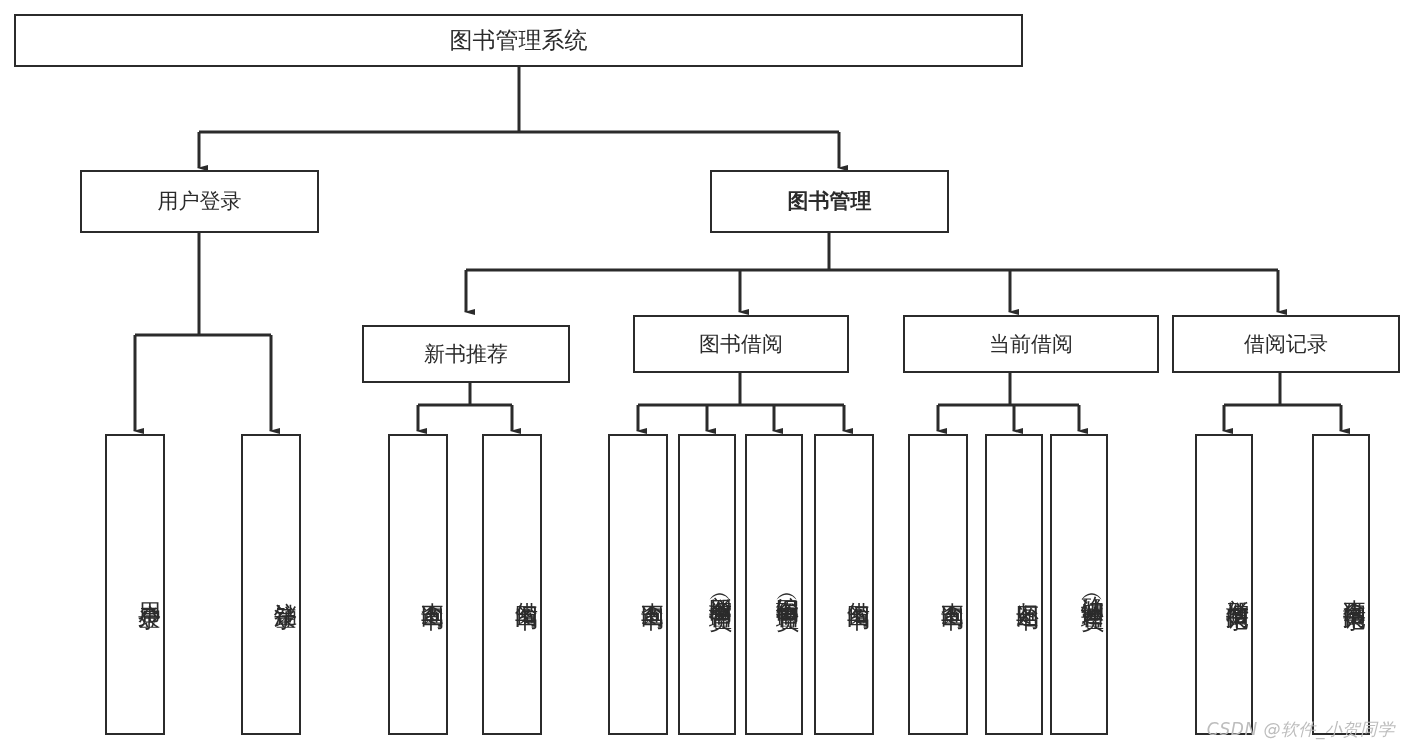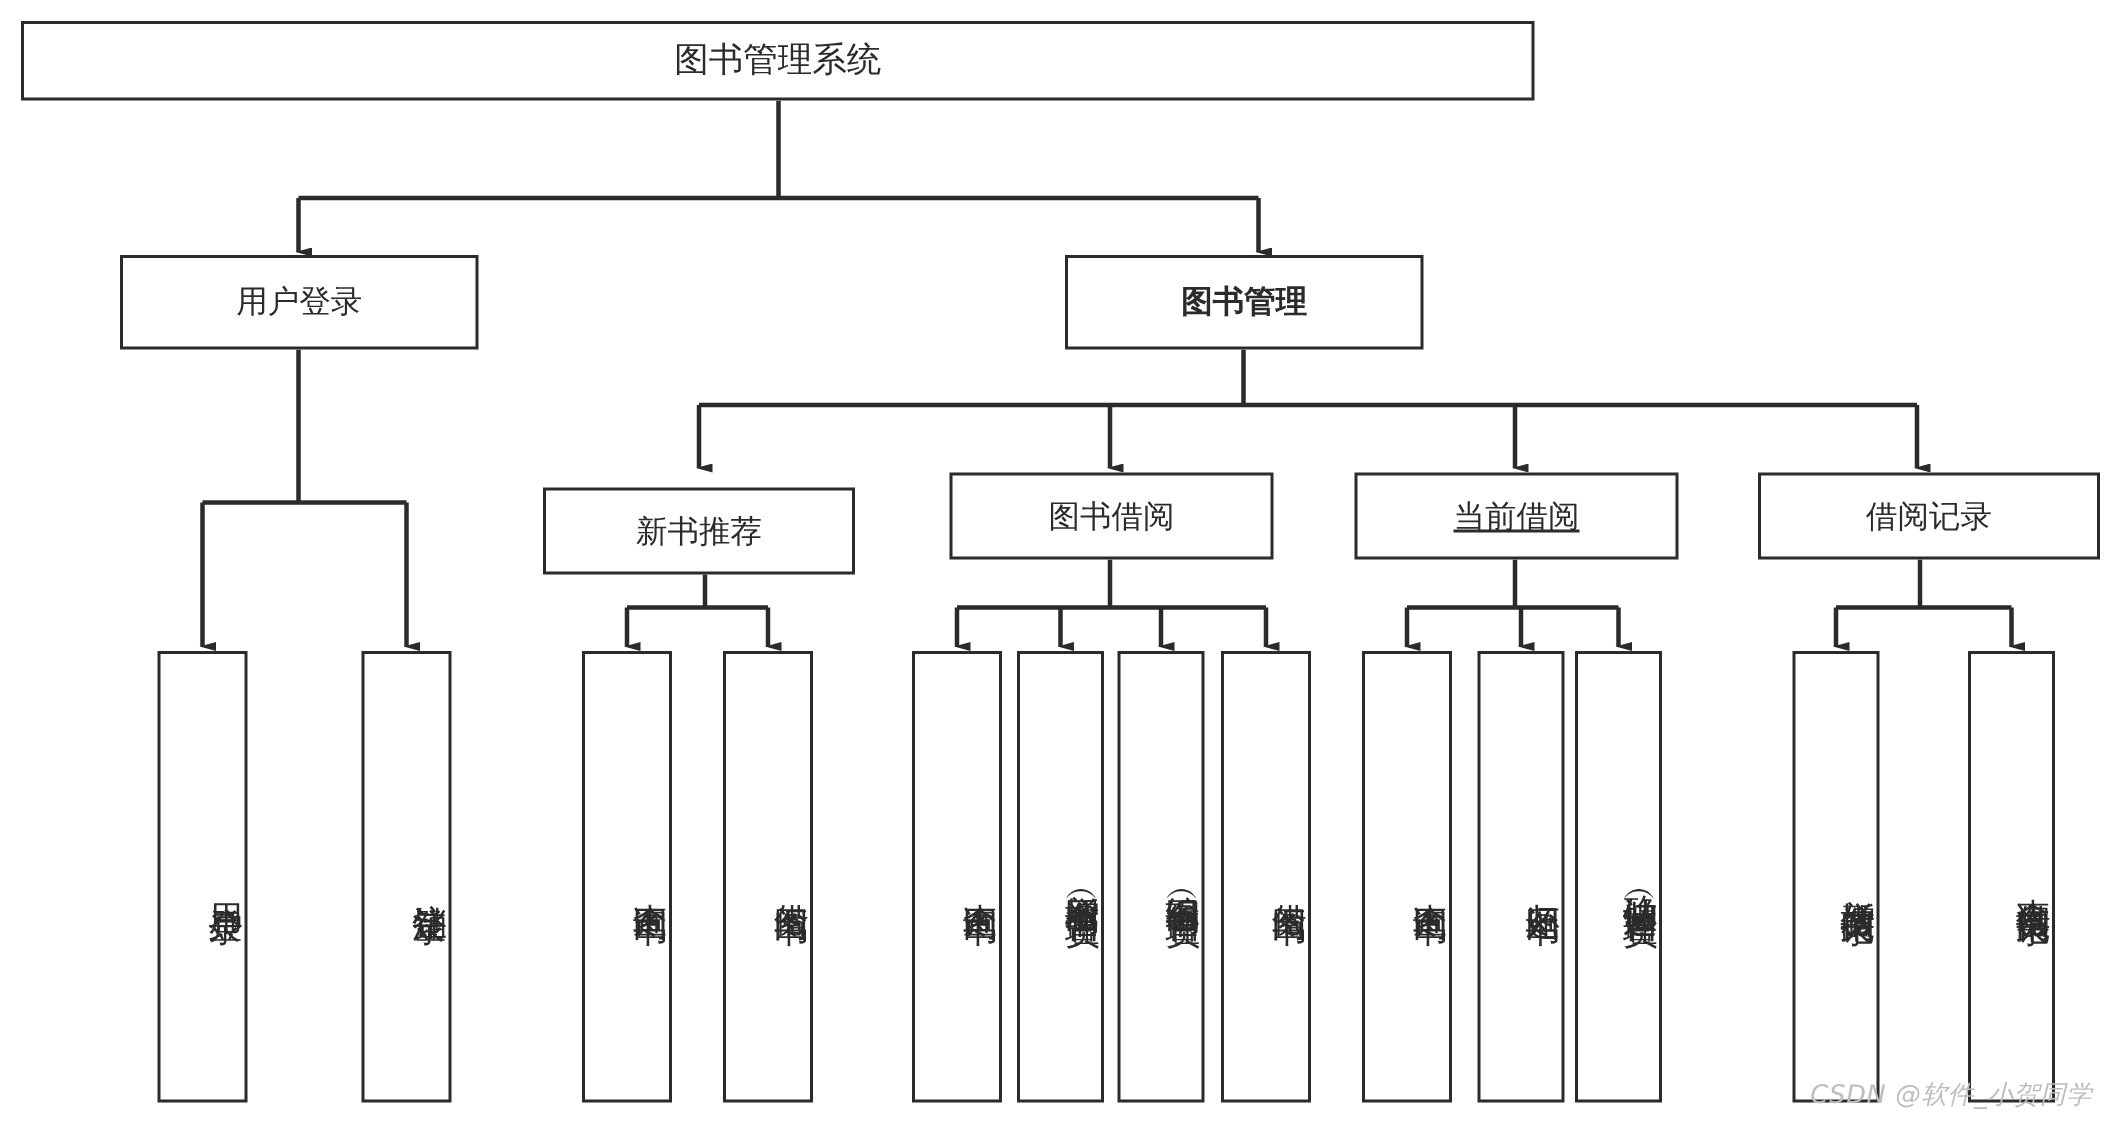--- a/index.html
+++ b/index.html
@@ -139,21 +139,21 @@
   <div class="node level-1" style="left:710px; top:170px; width:239px; height:63px;font-weight:bold;">
     <span class="node-label">图书管理</span>
   </div>
 
   <div class="node level-2" style="left:362px; top:315px; width:208px; height:58px;margin-top:10px;">
     <span class="node-label">新书推荐</span>
   </div>
   <div class="node level-2" style="left:633px; top:315px; width:216px; height:58px;">
     <span class="node-label">图书借阅</span>
   </div>
-  <div class="node level-2" style="left:903px; top:315px; width:216px; height:58px;text-decoration:underline;">
+  <div class="node level-2" style="left:903px; top:315px; width:256px; height:58px;">
     <span class="node-label">当前借阅</span>
   </div>
   <div class="node level-2" style="left:1172px; top:315px; width:228px; height:58px;">
     <span class="node-label">借阅记录</span>
   </div>
 
   <div class="node leaf" style="left:105px; top:434px; width:60px; height:301px;">
     <span class="node-label">用户登录</span>
   </div>
   <div class="node leaf" style="left:241px; top:434px; width:60px; height:301px;">

